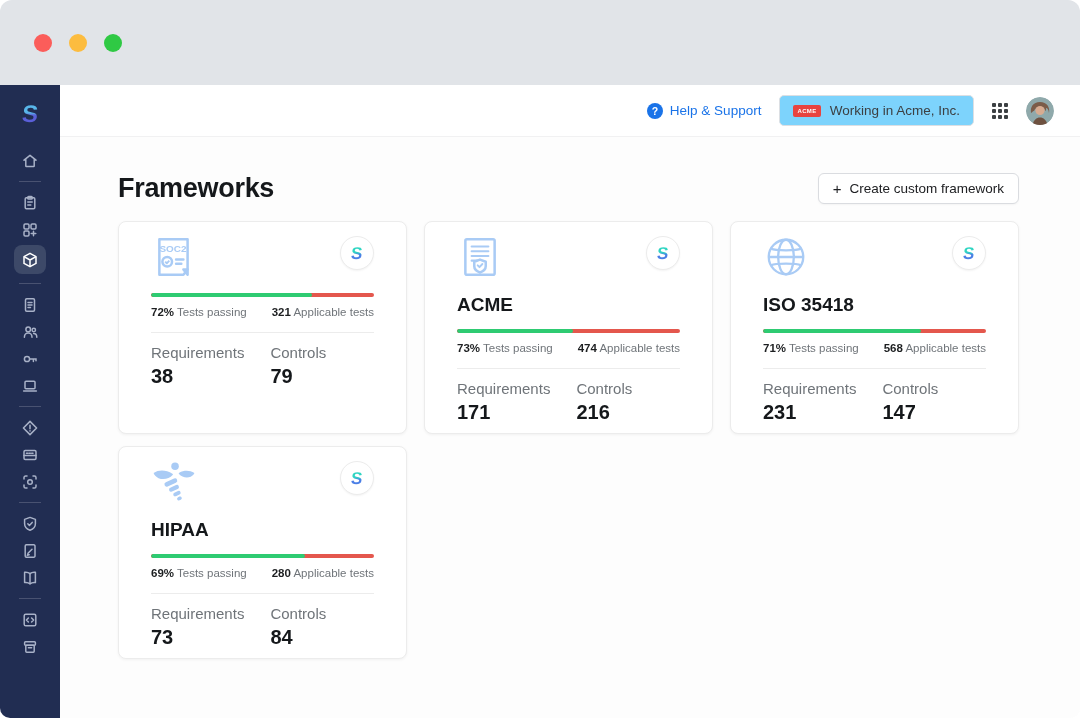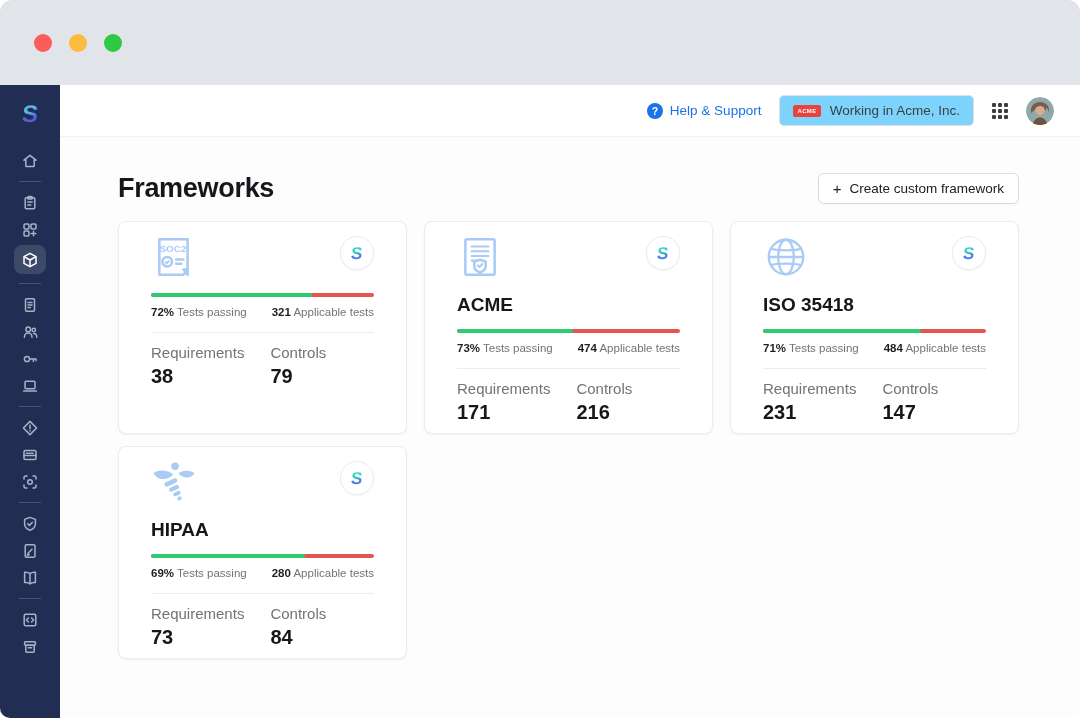--- a/index.html
+++ b/index.html
@@ -322,21 +322,21 @@
               <div class="s-badge">
                   <span>S</span>
                 </div>
             </div>
             <div class="card-name">ISO 35418</div>
             <div class="bar">
                 <div class="bar-fill" style="width: 71%;"></div>
               </div>
             <div class="stats">
               <span><b>71%</b> <span>Tests passing</span></span>
-              <span><b>484</b> <span>Applicable tests</span></span>
+              <span><b>568</b> <span>Applicable tests</span></span>
             </div>
             <div class="card-divider"></div>
             <div class="counts">
               <div>
                 <div class="count-label">Requirements</div>
                 <div class="count-value">231</div>
               </div>
               <div>
                 <div class="count-label">Controls</div>
                 <div class="count-value">147</div>

